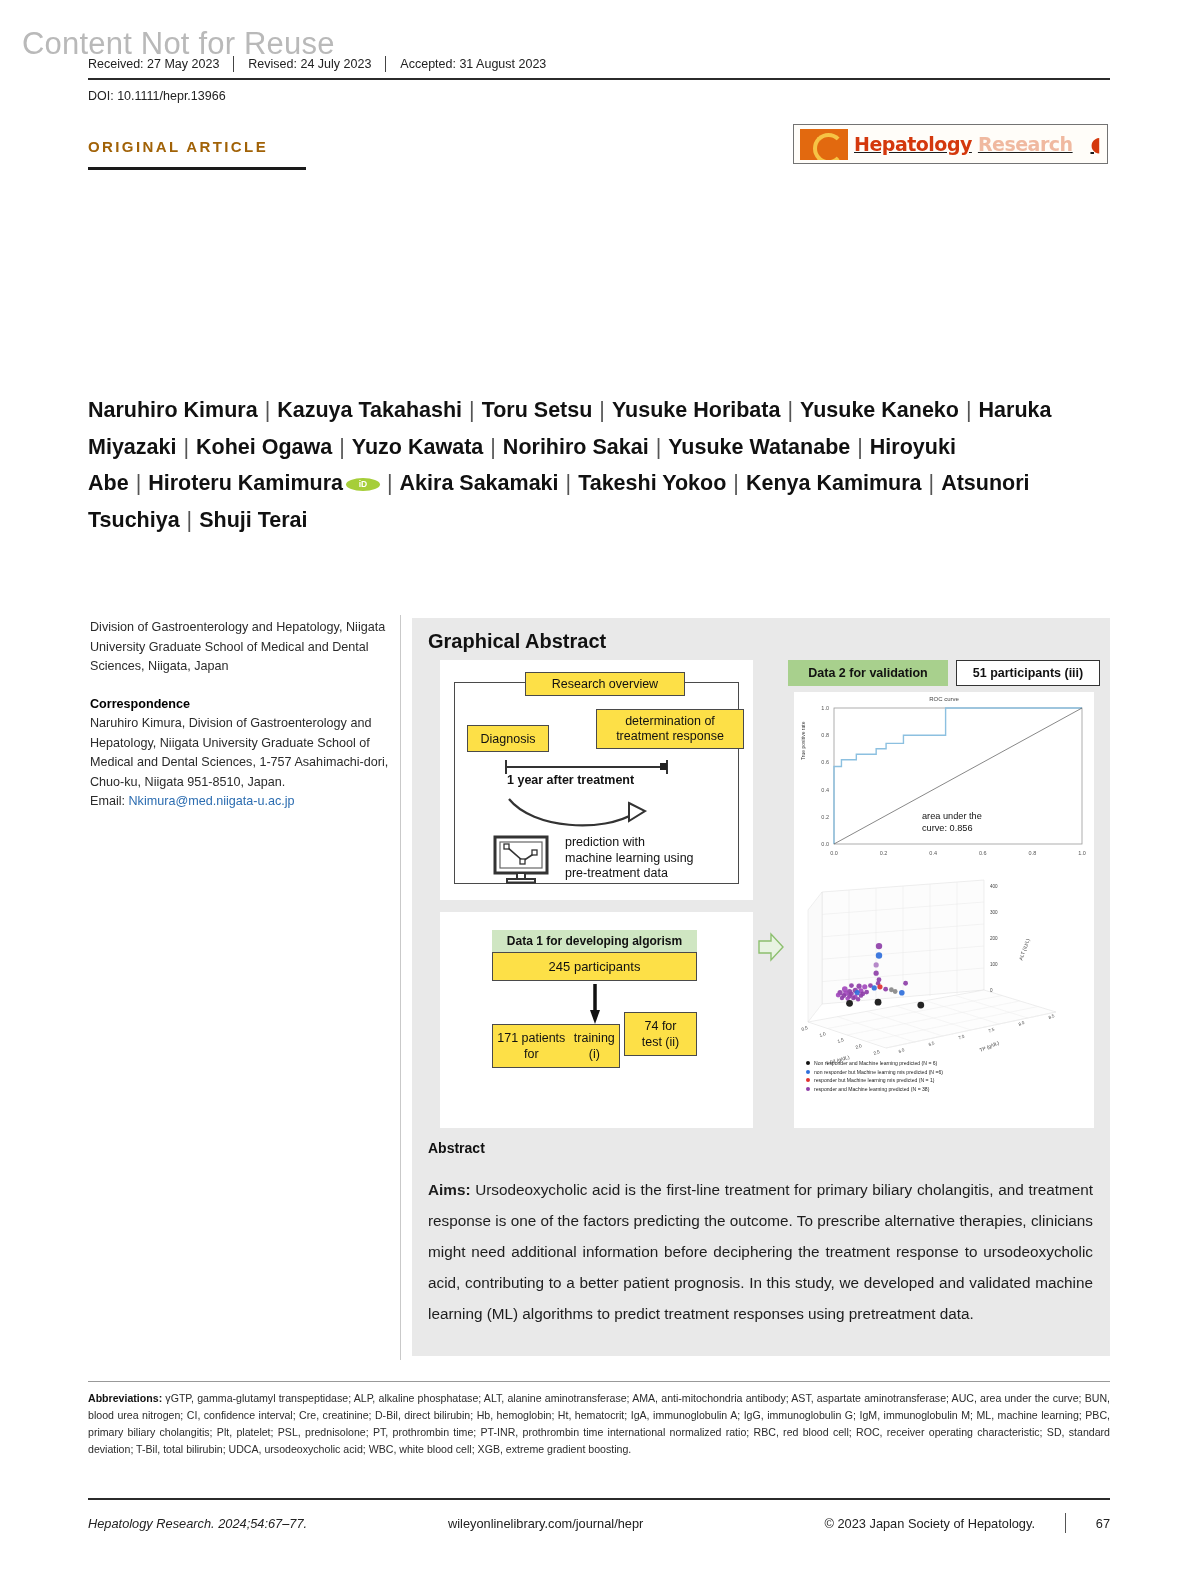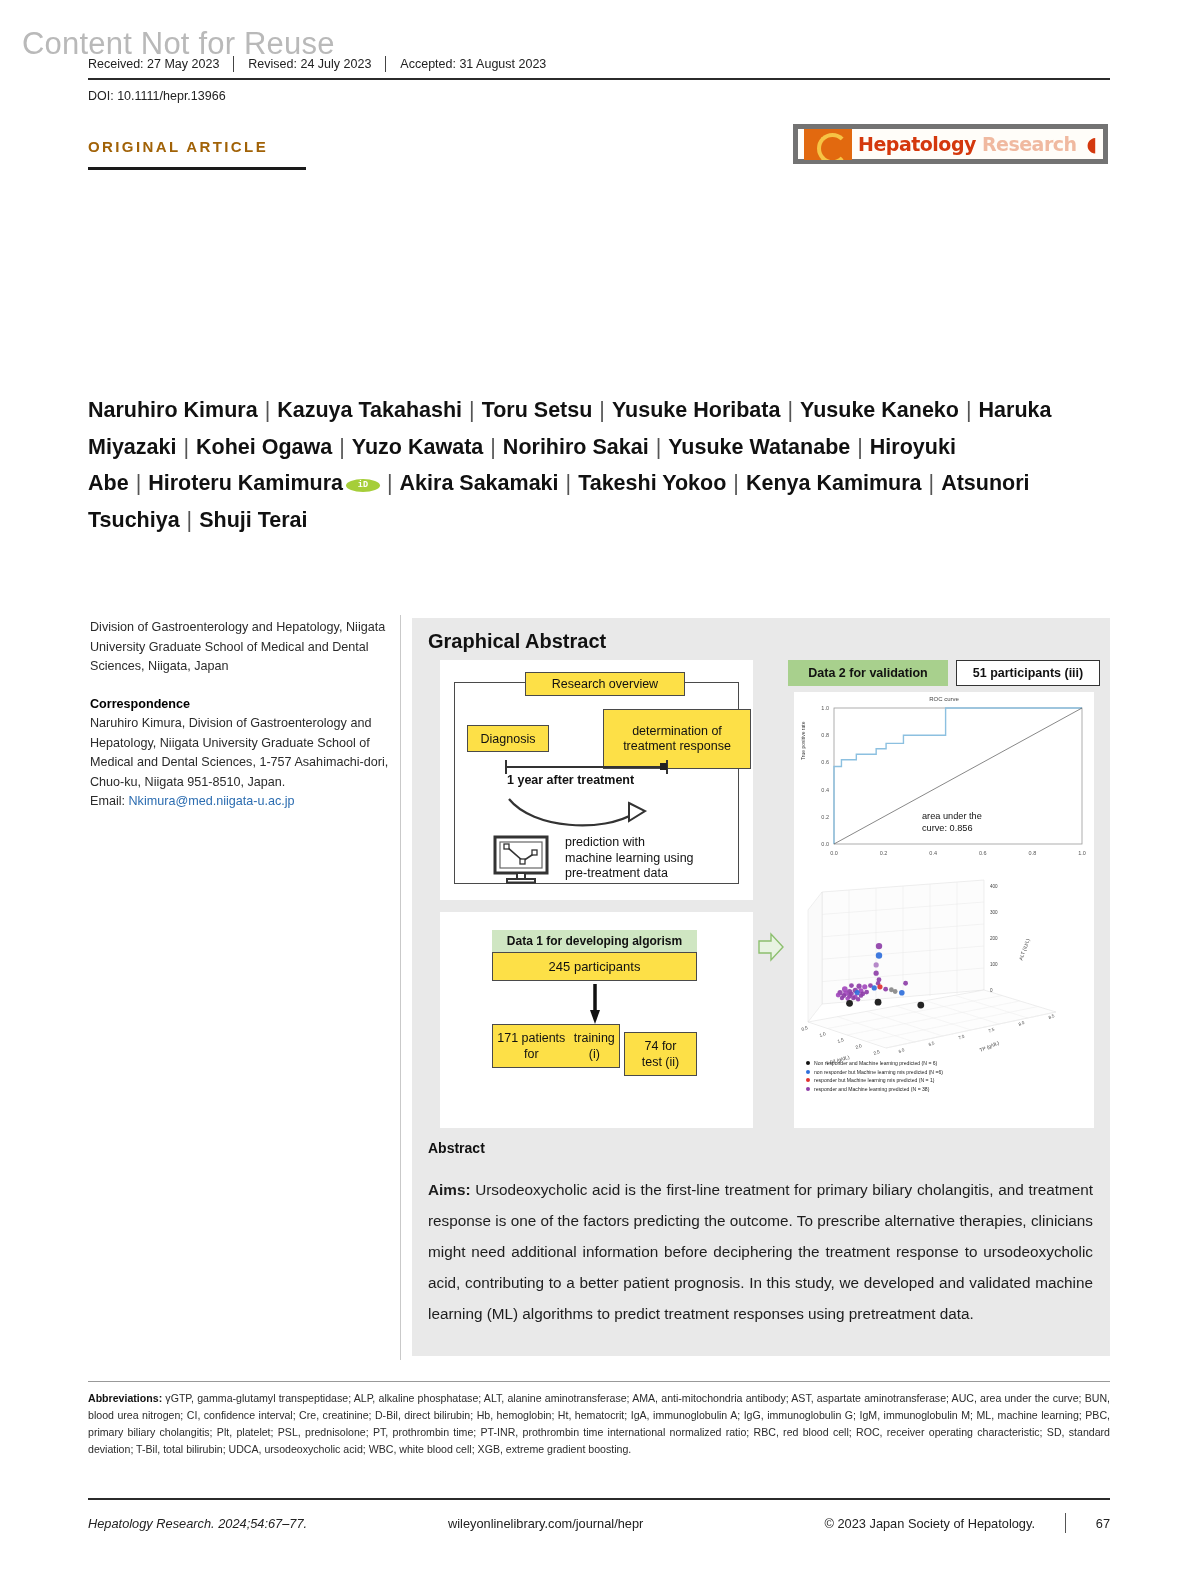--- a/index.html
+++ b/index.html
@@ -42,22 +42,22 @@
   .artType {
     position: absolute; left: 88px; top: 138px;
     font-size: 15px; font-weight: 700; letter-spacing: 2.4px; color: #a16207;
   }
   .artType-rule { position: absolute; left: 88px; top: 167px; width: 218px; height: 2.5px; background: #1a1a1a; }
 
   
   .logo {
     position: absolute; right: 92px; top: 124px;
     width: 315px; height: 40px;
-    border: 5px solid #737373; background: #fffdf9;
-    display: flex; align-items: center; gap: 6px; padding: 3px 6px;
+    border: 1px solid #737373; background: #fffdf9;
+    display: flex; align-items: center; gap: 6px; padding: 3px 6px; text-decoration: underline;
   }
   .logo-mark {
     width: 48px; height: 31px; background: #e2690f; position: relative;
     flex: 0 0 auto; overflow: hidden;
   }
   .logo-mark:after {
     content: ""; position: absolute; left: 13px; top: 4px;
     width: 23px; height: 23px; border: 4px solid #f6c445; border-radius: 50%;
     border-right-color: transparent;
   }
@@ -84,21 +84,21 @@
   
   .authors {
     position: absolute; left: 88px; top: 392px; width: 1000px;
     font-size: 21.5px; line-height: 36.5px; font-weight: 700; color: #111;
   }
   .authors .sep { color: #555; font-weight: 400; padding: 0 7px; }
   .orcid {
     display: inline-block; width: 34px; height: 13px; border-radius: 50%;
     background: #a6ce39; color: #fff; font-size: 8.5px; line-height: 13px;
     text-align: center; font-weight: 700; vertical-align: 3px; margin-left: 3px;
-    font-family: Liberation Mono, monospace;
+    font-family: Liberation Sans, sans-serif;
   }
 
   
   .meta {
     position: absolute; left: 90px; top: 618px; width: 300px;
     font-size: 12.6px; line-height: 19.5px; color: #2b2b2b;
   }
   .meta .block { margin-bottom: 18px; }
   .meta .lbl { font-weight: 700; color: #000000; }
   .meta a, .meta .email { color: #2b6cb0; text-decoration: none; }
@@ -134,21 +134,21 @@
   .bx {
     position: absolute; background: #fde047; border: 1.4px solid #4a4a4a;
     display: flex; align-items: center; justify-content: center;
     text-align: center; color: #111;
   }
   .ro-label {
     left: 70px; top: -11px; width: 160px; height: 24px; font-size: 12.5px;
   }
   .ro-diag { left: 12px; top: 42px; width: 82px; height: 27px; font-size: 12.5px; }
   .ro-det {
-    left: 148px; top: 26px; width: 148px; height: 60px; font-size: 12.5px;
+    left: 141px; top: 26px; width: 148px; height: 40px; font-size: 12.5px;
     line-height: 15px; flex-direction: column;
   }
   .ro-timeline {
     position: absolute; left: 50px; top: 83px; width: 163px; height: 1.6px; background: #333;
   }
   .ro-tick-l { position: absolute; left: 50px; top: 77px; width: 1.6px; height: 14px; background: #333; }
   .ro-tick-r { position: absolute; left: 211px; top: 77px; width: 1.6px; height: 14px; background: #333; }
   .ro-tick-r2 { position: absolute; left: 205px; top: 80px; width: 7px; height: 7px; background: #222; }
   .ro-year {
     position: absolute; left: 52px; top: 90px; font-size: 12.5px; font-weight: 700; color: #111;
@@ -166,21 +166,21 @@
     background: #cfe6c2; display: flex; align-items: center; justify-content: center;
     font-size: 12px; font-weight: 700; color: #111;
   }
   .d1-245 { left: 52px; top: 40px; width: 205px; height: 29px; font-size: 13px; }
   .d1-arrow { position: absolute; left: 150px; top: 72px; width: 10px; height: 42px; }
   .d1-171 {
     left: 52px; top: 112px; width: 128px; height: 44px; font-size: 12.5px;
     flex-direction: row; line-height: 16px;
   }
   .d1-74 {
-    left: 184px; top: 120px; width: 73px; height: 44px; font-size: 12.5px;
+    left: 184px; top: 100px; width: 73px; height: 44px; font-size: 12.5px;
     flex-direction: column; line-height: 16px;
   }
   .green-chevron {
     position: absolute; left: 318px; top: 272px; width: 26px; height: 30px;
   }
 
   
   .d2-head { position: absolute; left: 0; top: 0; width: 312px; height: 28px; display: flex; gap: 8px; }
   .d2-green {
     width: 160px; height: 26px; background: #a8d08d;

